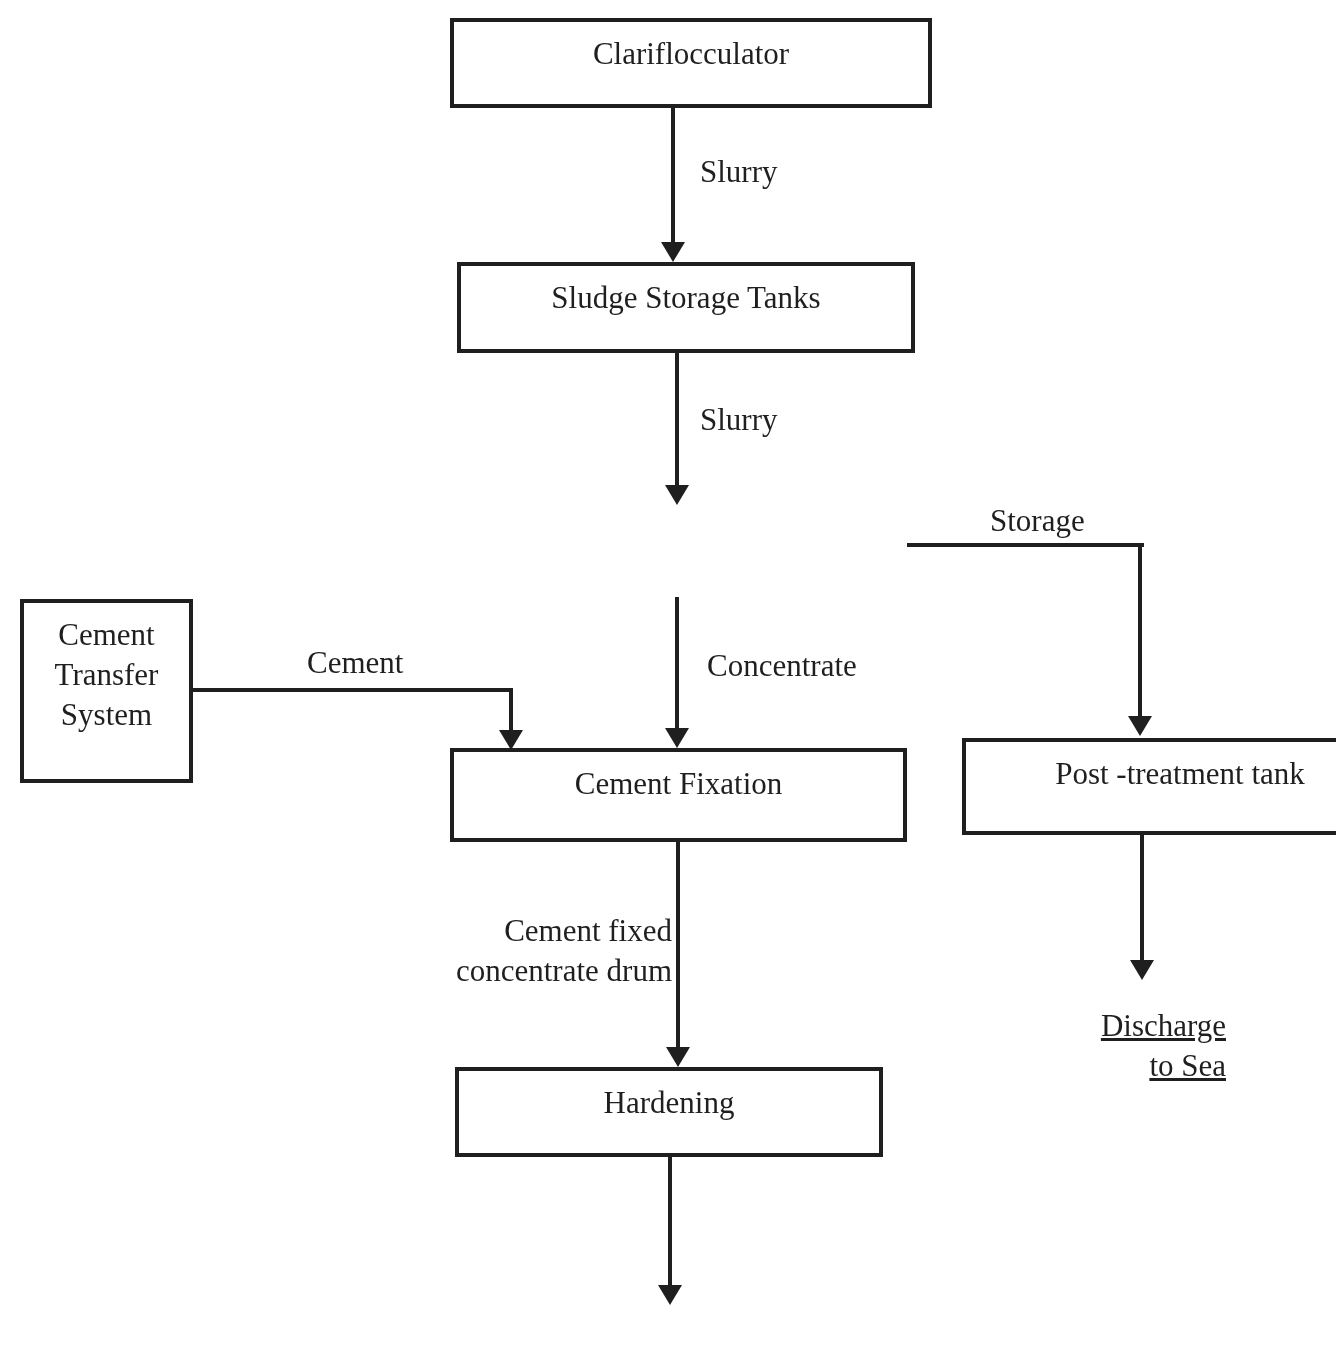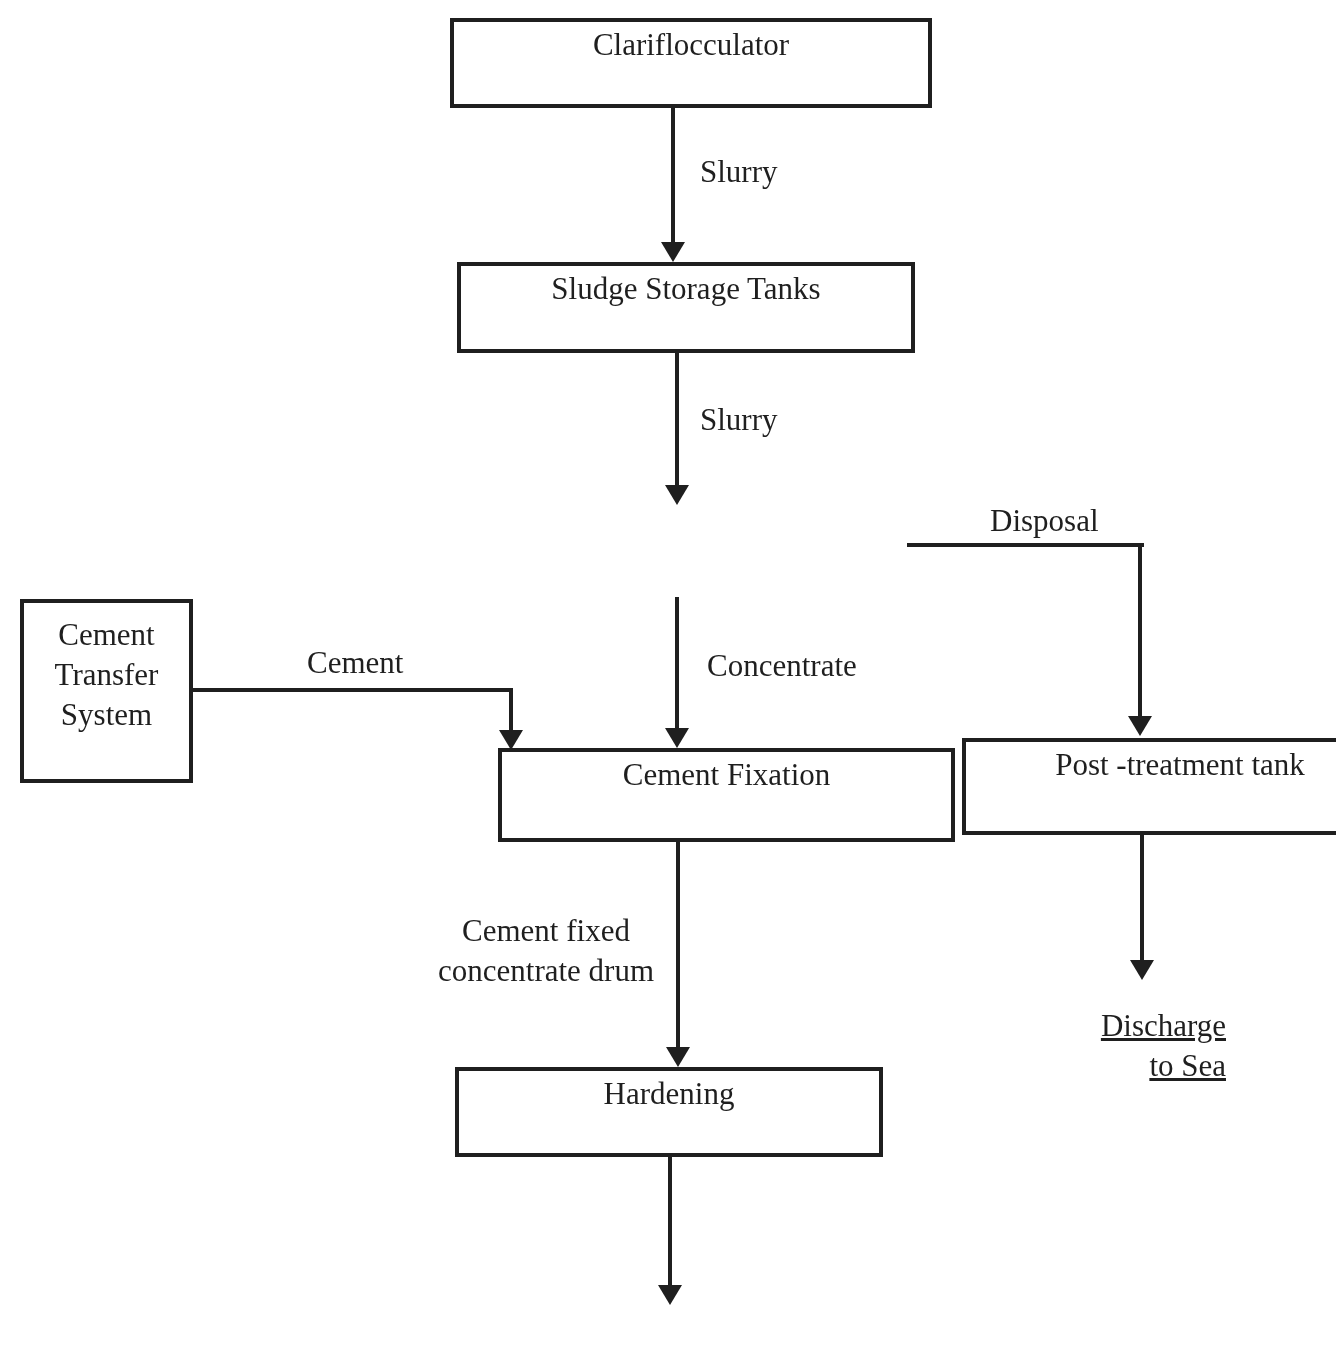--- a/index.html
+++ b/index.html
@@ -16,75 +16,75 @@
     position: absolute;
     box-sizing: border-box;
     border: 4px solid var(--ink, #1f1f1f);
     background: var(--bg, #ffffff);
     display: flex;
     justify-content: center;
     align-items: flex-start;
     text-align: center;
     font-size: 31px;
     line-height: 38px;
-    padding-top: 4px;
+    padding-top: 13px;
     white-space: pre-line;
   }
   .lbl {
     position: absolute;
     font-size: 31px;
     line-height: 40px;
     white-space: pre-line;
     text-align: center;
   }
   .vline, .hline { position: absolute; background: var(--ink, #1f1f1f); }
   .vline { width: 4px; }
   .hline { height: 4px; }
   .head-down {
     position: absolute;
     width: 0; height: 0;
     border-left: 12px solid transparent;
     border-right: 12px solid transparent;
     border-top: 20px solid var(--ink, #1f1f1f);
   }
-  .align-right { }
+  .align-right { text-align: right; }
   .align-center { text-align: right; text-decoration: underline; }
 </style>
 </head>
 <body>
 
 <div class="canvas">
 
   <div class="node" style="left:450px; top:18px; width:482px; height:90px;">Clariflocculator</div>
 
   <div class="node" style="left:451px; top:262px; width:458px; height:91px;margin-left:6px;">Sludge Storage Tanks</div>
 
 
   <div class="node" style="left:20px; top:599px; width:173px; height:184px; line-height:40px; padding-top:12px;">Cement
 Transfer
 System</div>
 
-  <div class="node" style="left:450px; top:748px; width:457px; height:94px;margin-left:48px;">Cement Fixation</div>
+  <div class="node" style="left:450px; top:748px; width:457px; height:94px;">Cement Fixation</div>
 
   <div class="node" style="left:962px; top:738px; width:436px; height:97px;">Post -treatment tank</div>
 
   <div class="node" style="left:455px; top:1067px; width:428px; height:90px;">Hardening</div>
 
   <div class="vline" style="left:671px; top:108px; height:136px;"></div>
   <div class="head-down" style="left:661px; top:242px;"></div>
   <div class="lbl" style="left:700px; top:152px;">Slurry</div>
 
   <div class="vline" style="left:675px; top:353px; height:132px;"></div>
   <div class="head-down" style="left:665px; top:485px;"></div>
   <div class="lbl" style="left:700px; top:400px;">Slurry</div>
 
   <div class="hline" style="left:907px; top:543px; width:237px;"></div>
   <div class="vline" style="left:1138px; top:543px; height:175px;"></div>
   <div class="head-down" style="left:1128px; top:716px;"></div>
-  <div class="lbl" style="left:990px; top:501px;">Disposal</div>
+  <div class="lbl" style="left:990px; top:501px;">Storage</div>
 
   <div class="vline" style="left:675px; top:597px; height:133px;"></div>
   <div class="head-down" style="left:665px; top:728px;"></div>
   <div class="lbl" style="left:707px; top:646px;">Concentrate</div>
 
   <div class="hline" style="left:193px; top:688px; width:320px;"></div>
   <div class="vline" style="left:509px; top:688px; height:44px;"></div>
   <div class="head-down" style="left:499px; top:730px;"></div>
   <div class="lbl" style="left:307px; top:643px;">Cement</div>
 

